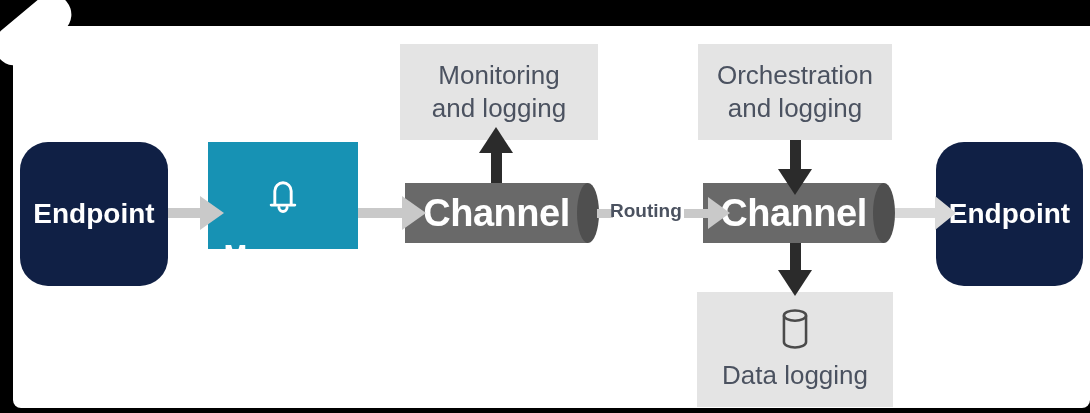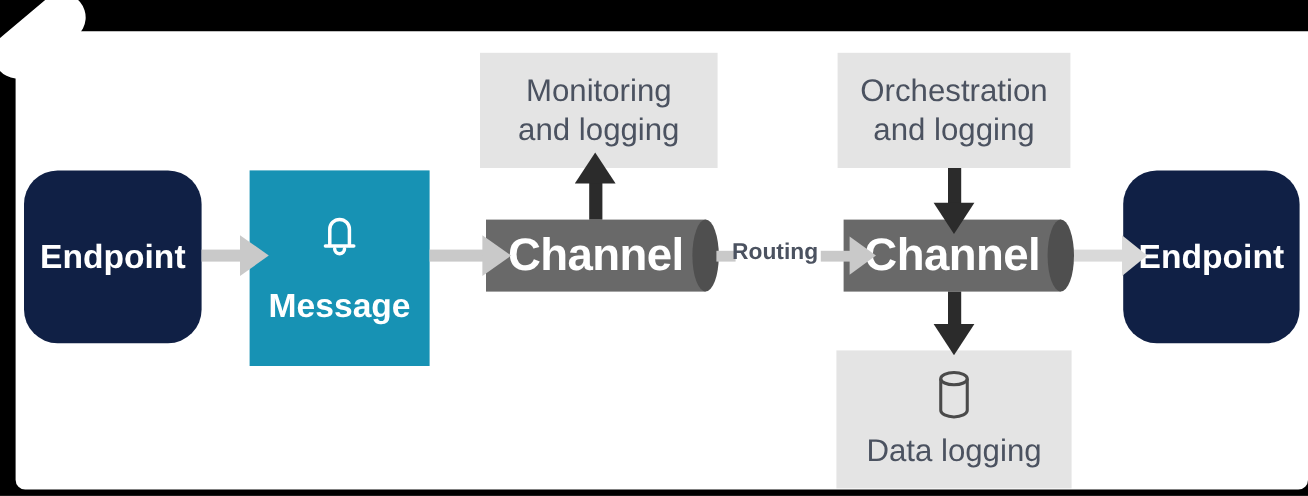--- a/index.html
+++ b/index.html
@@ -74,21 +74,21 @@
 
   <div class="canvas"></div>
   <div class="blob"></div>
 
   <div class="node-layer">
 
     <div class="node endpoint" style="left:20px;top:142px;width:148px;height:144px;">
       <span>Endpoint</span>
     </div>
 
-    <div class="node message" style="left:208px;top:142px;width:150px;height:163px;">
+    <div class="node message" style="left:208px;top:142px;width:150px;height:107px;">
       <span style="margin-top:34px;">
         <svg width="40" height="50" viewBox="0 0 44 52" fill="none" stroke="#ffffff" stroke-width="3.2" stroke-linecap="round">
           <path d="M13 30 V15 a9 9 0 0 1 18 0 V30"></path>
           <path d="M9 30.5 H35"></path>
           <path d="M17.5 33 a4.5 4.5 0 0 0 9 0"></path>
         </svg>
       </span>
       <span class="label">Message</span>
     </div>
 

